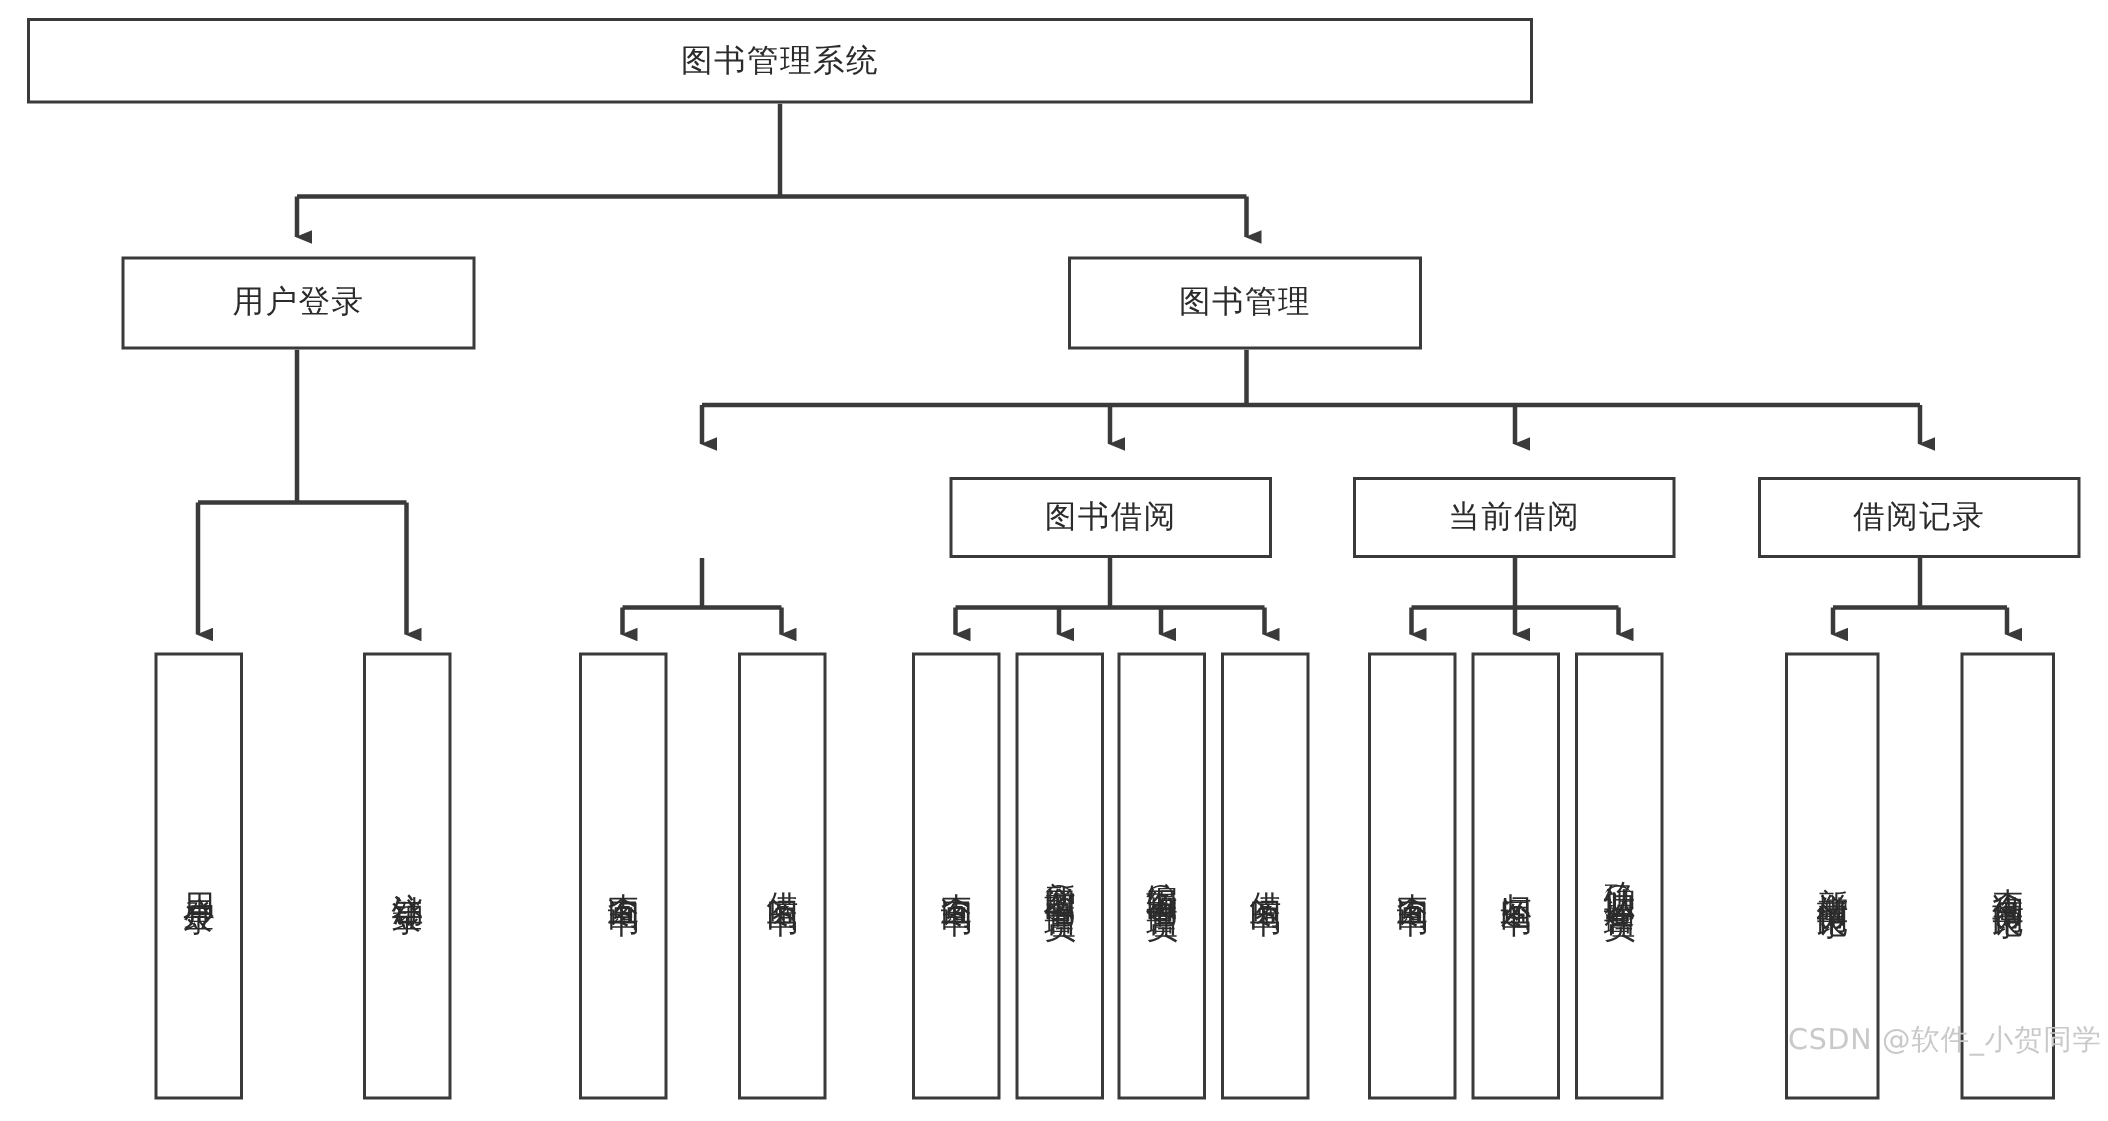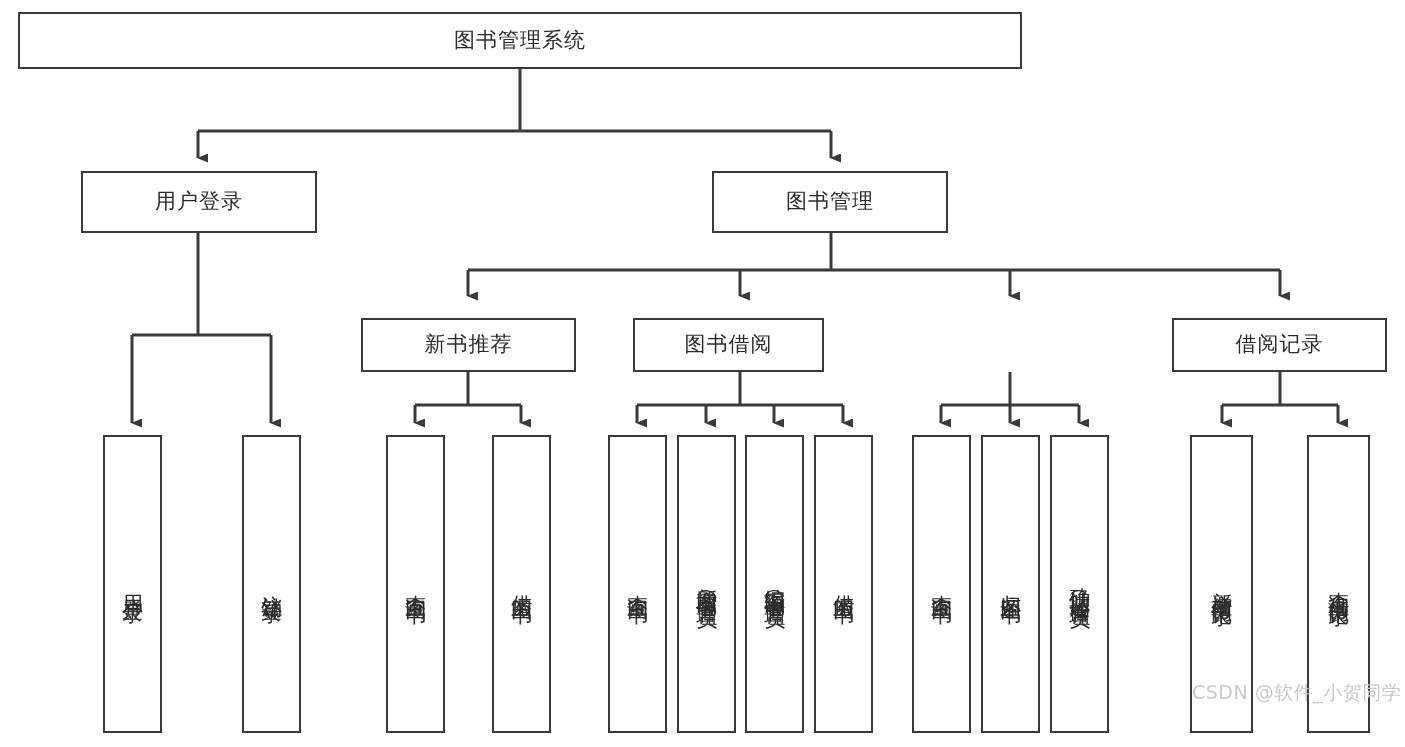--- a/index.html
+++ b/index.html
@@ -127,25 +127,25 @@
     <span>图书管理系统</span>
   </div>
 
   <div class="node horiz" style="left:81px;top:171px;width:236px;height:62px;">
     <span>用户登录</span>
   </div>
   <div class="node horiz" style="left:712px;top:171px;width:236px;height:62px;">
     <span>图书管理</span>
   </div>
 
-  <div class="node horiz" style="left:361px;top:318px;width:215px;height:54px;">
-    <span>新书推荐</span>
+  <div class="node horiz" style="left:633px;top:318px;width:215px;height:54px;">
+    <span>图书借阅</span>
   </div>
-  <div class="node horiz" style="left:633px;top:318px;width:191px;height:54px;">
-    <span>图书借阅</span>
+  <div class="node horiz" style="left:902px;top:318px;width:215px;height:54px;">
+    <span>当前借阅</span>
   </div>
   <div class="node horiz" style="left:1172px;top:318px;width:215px;height:54px;">
     <span>借阅记录</span>
   </div>
 
   <div class="node vert" style="left:103px;top:435px;width:59px;height:298px;">
     <span class="vlabel">用户登录</span>
   </div>
   <div class="node vert" style="left:242px;top:435px;width:59px;height:298px;">
     <span class="vlabel">注销登录</span>

